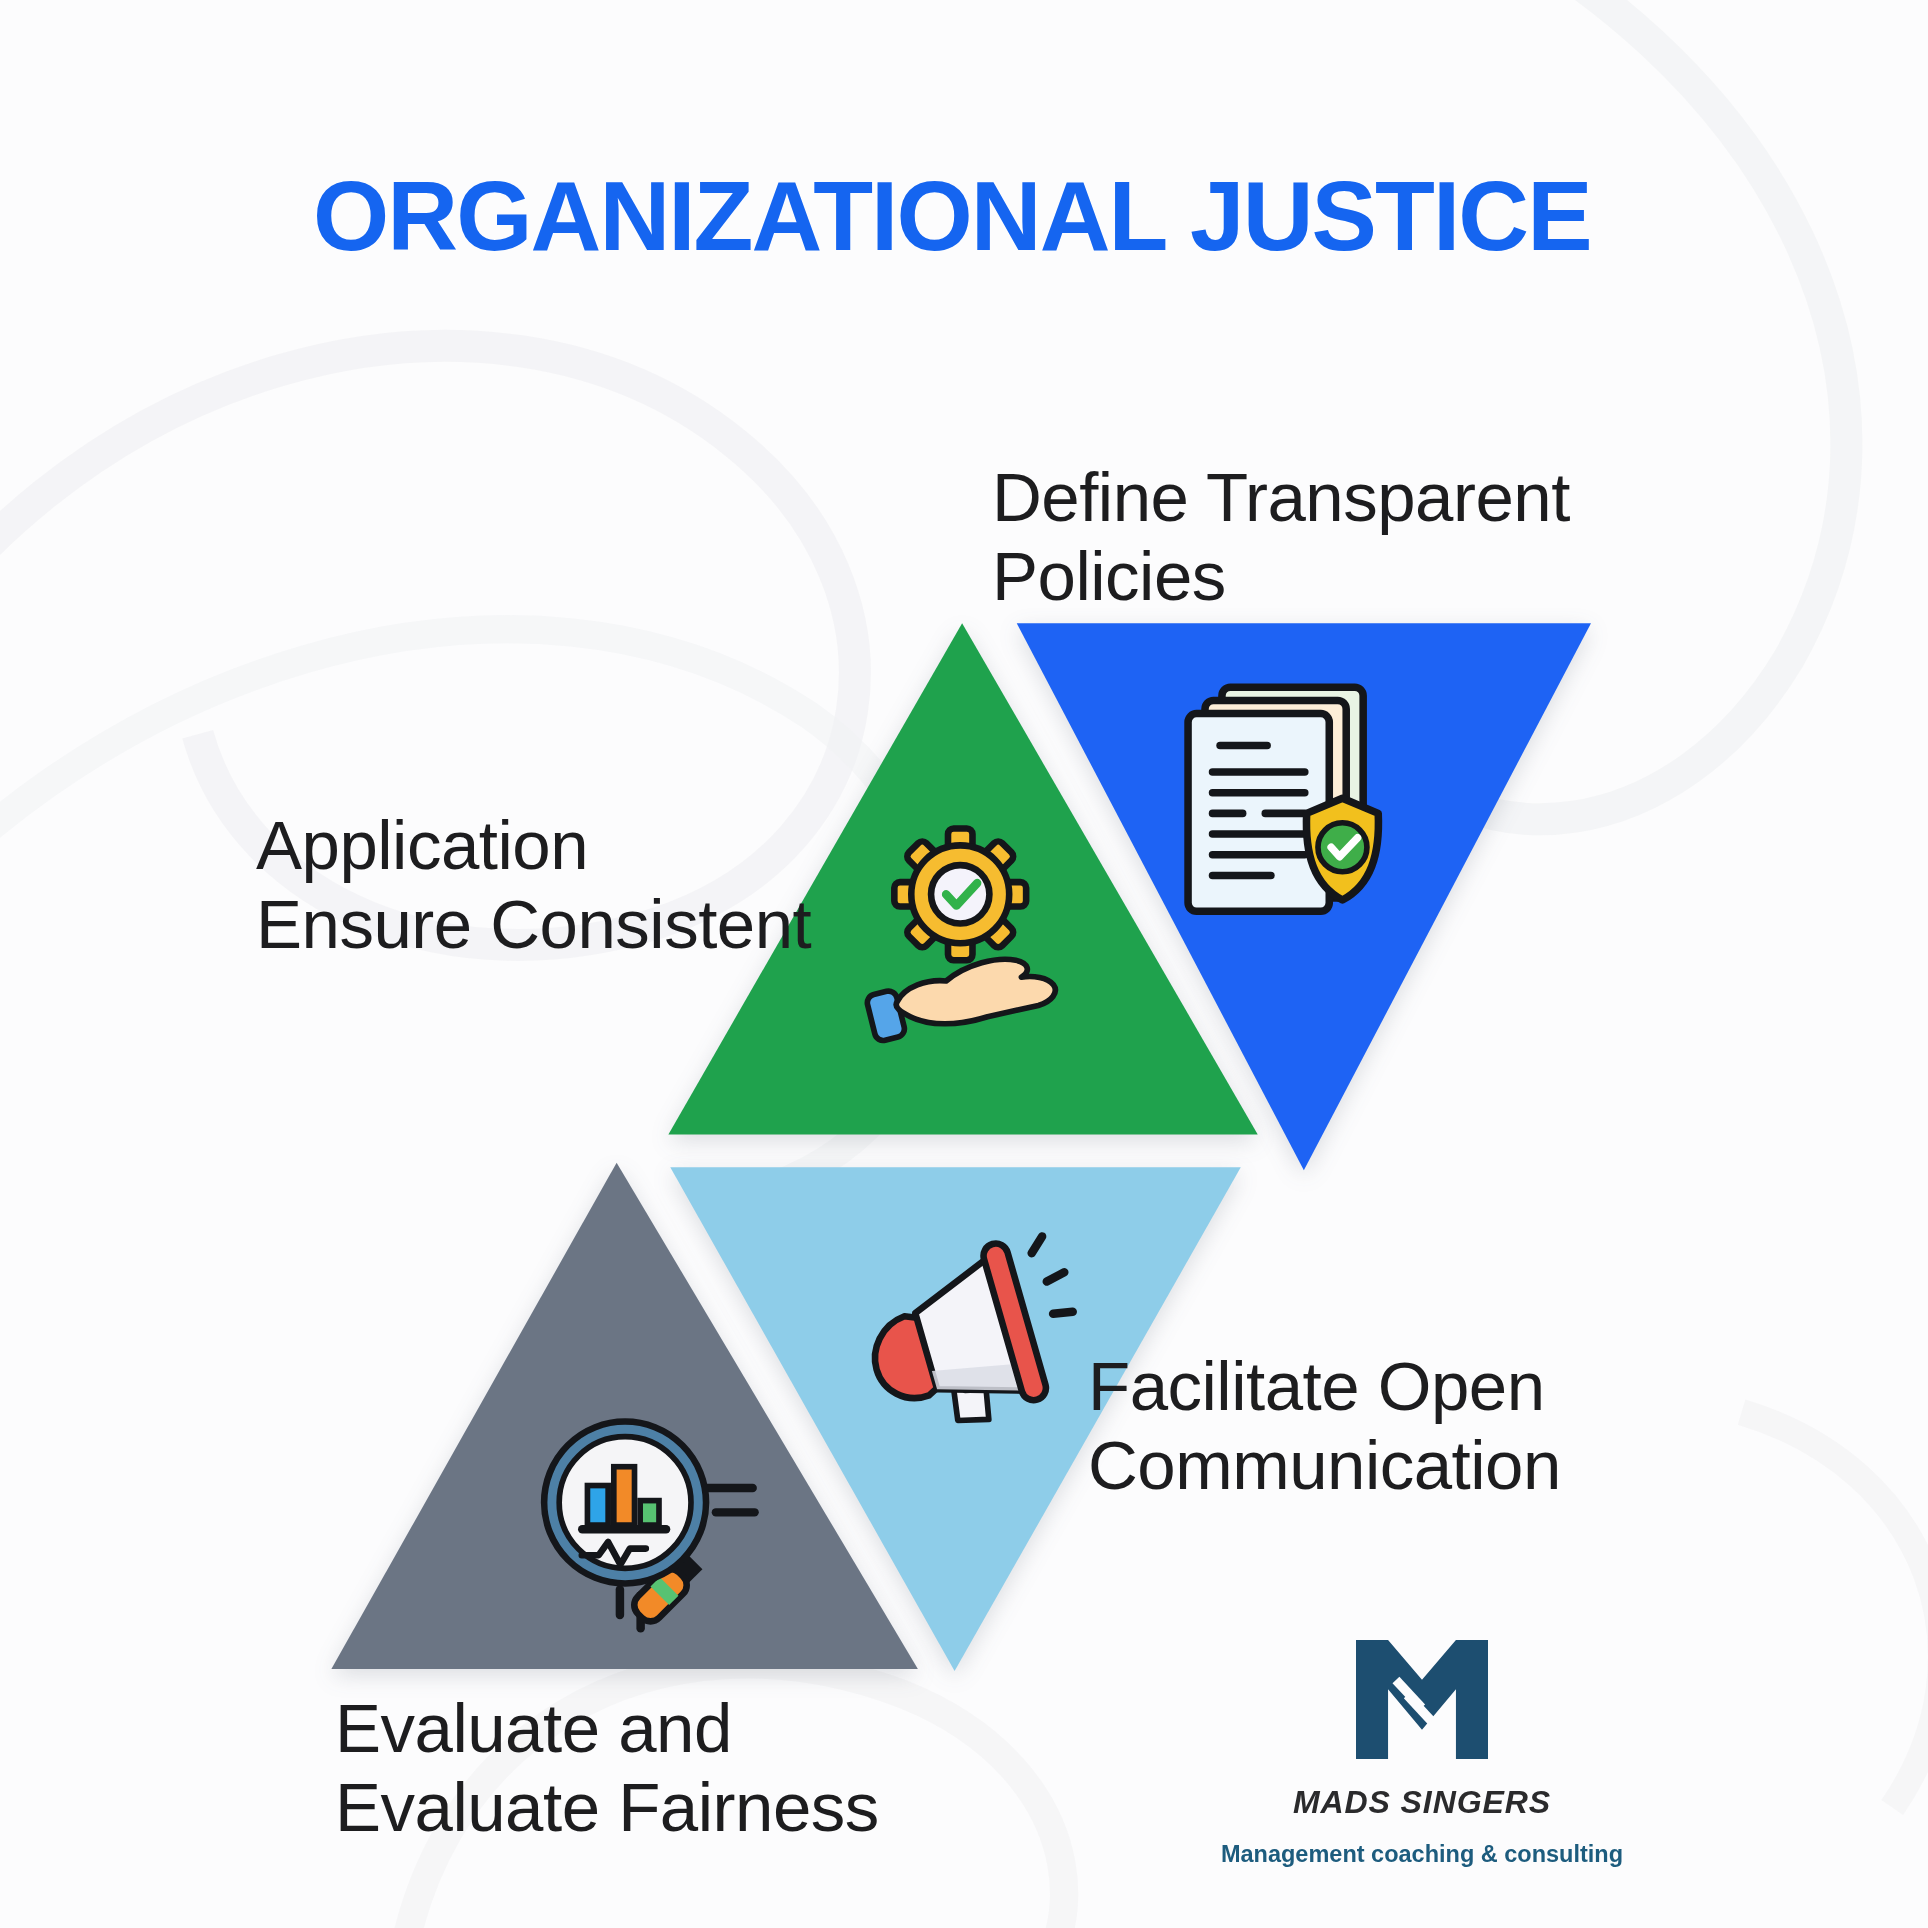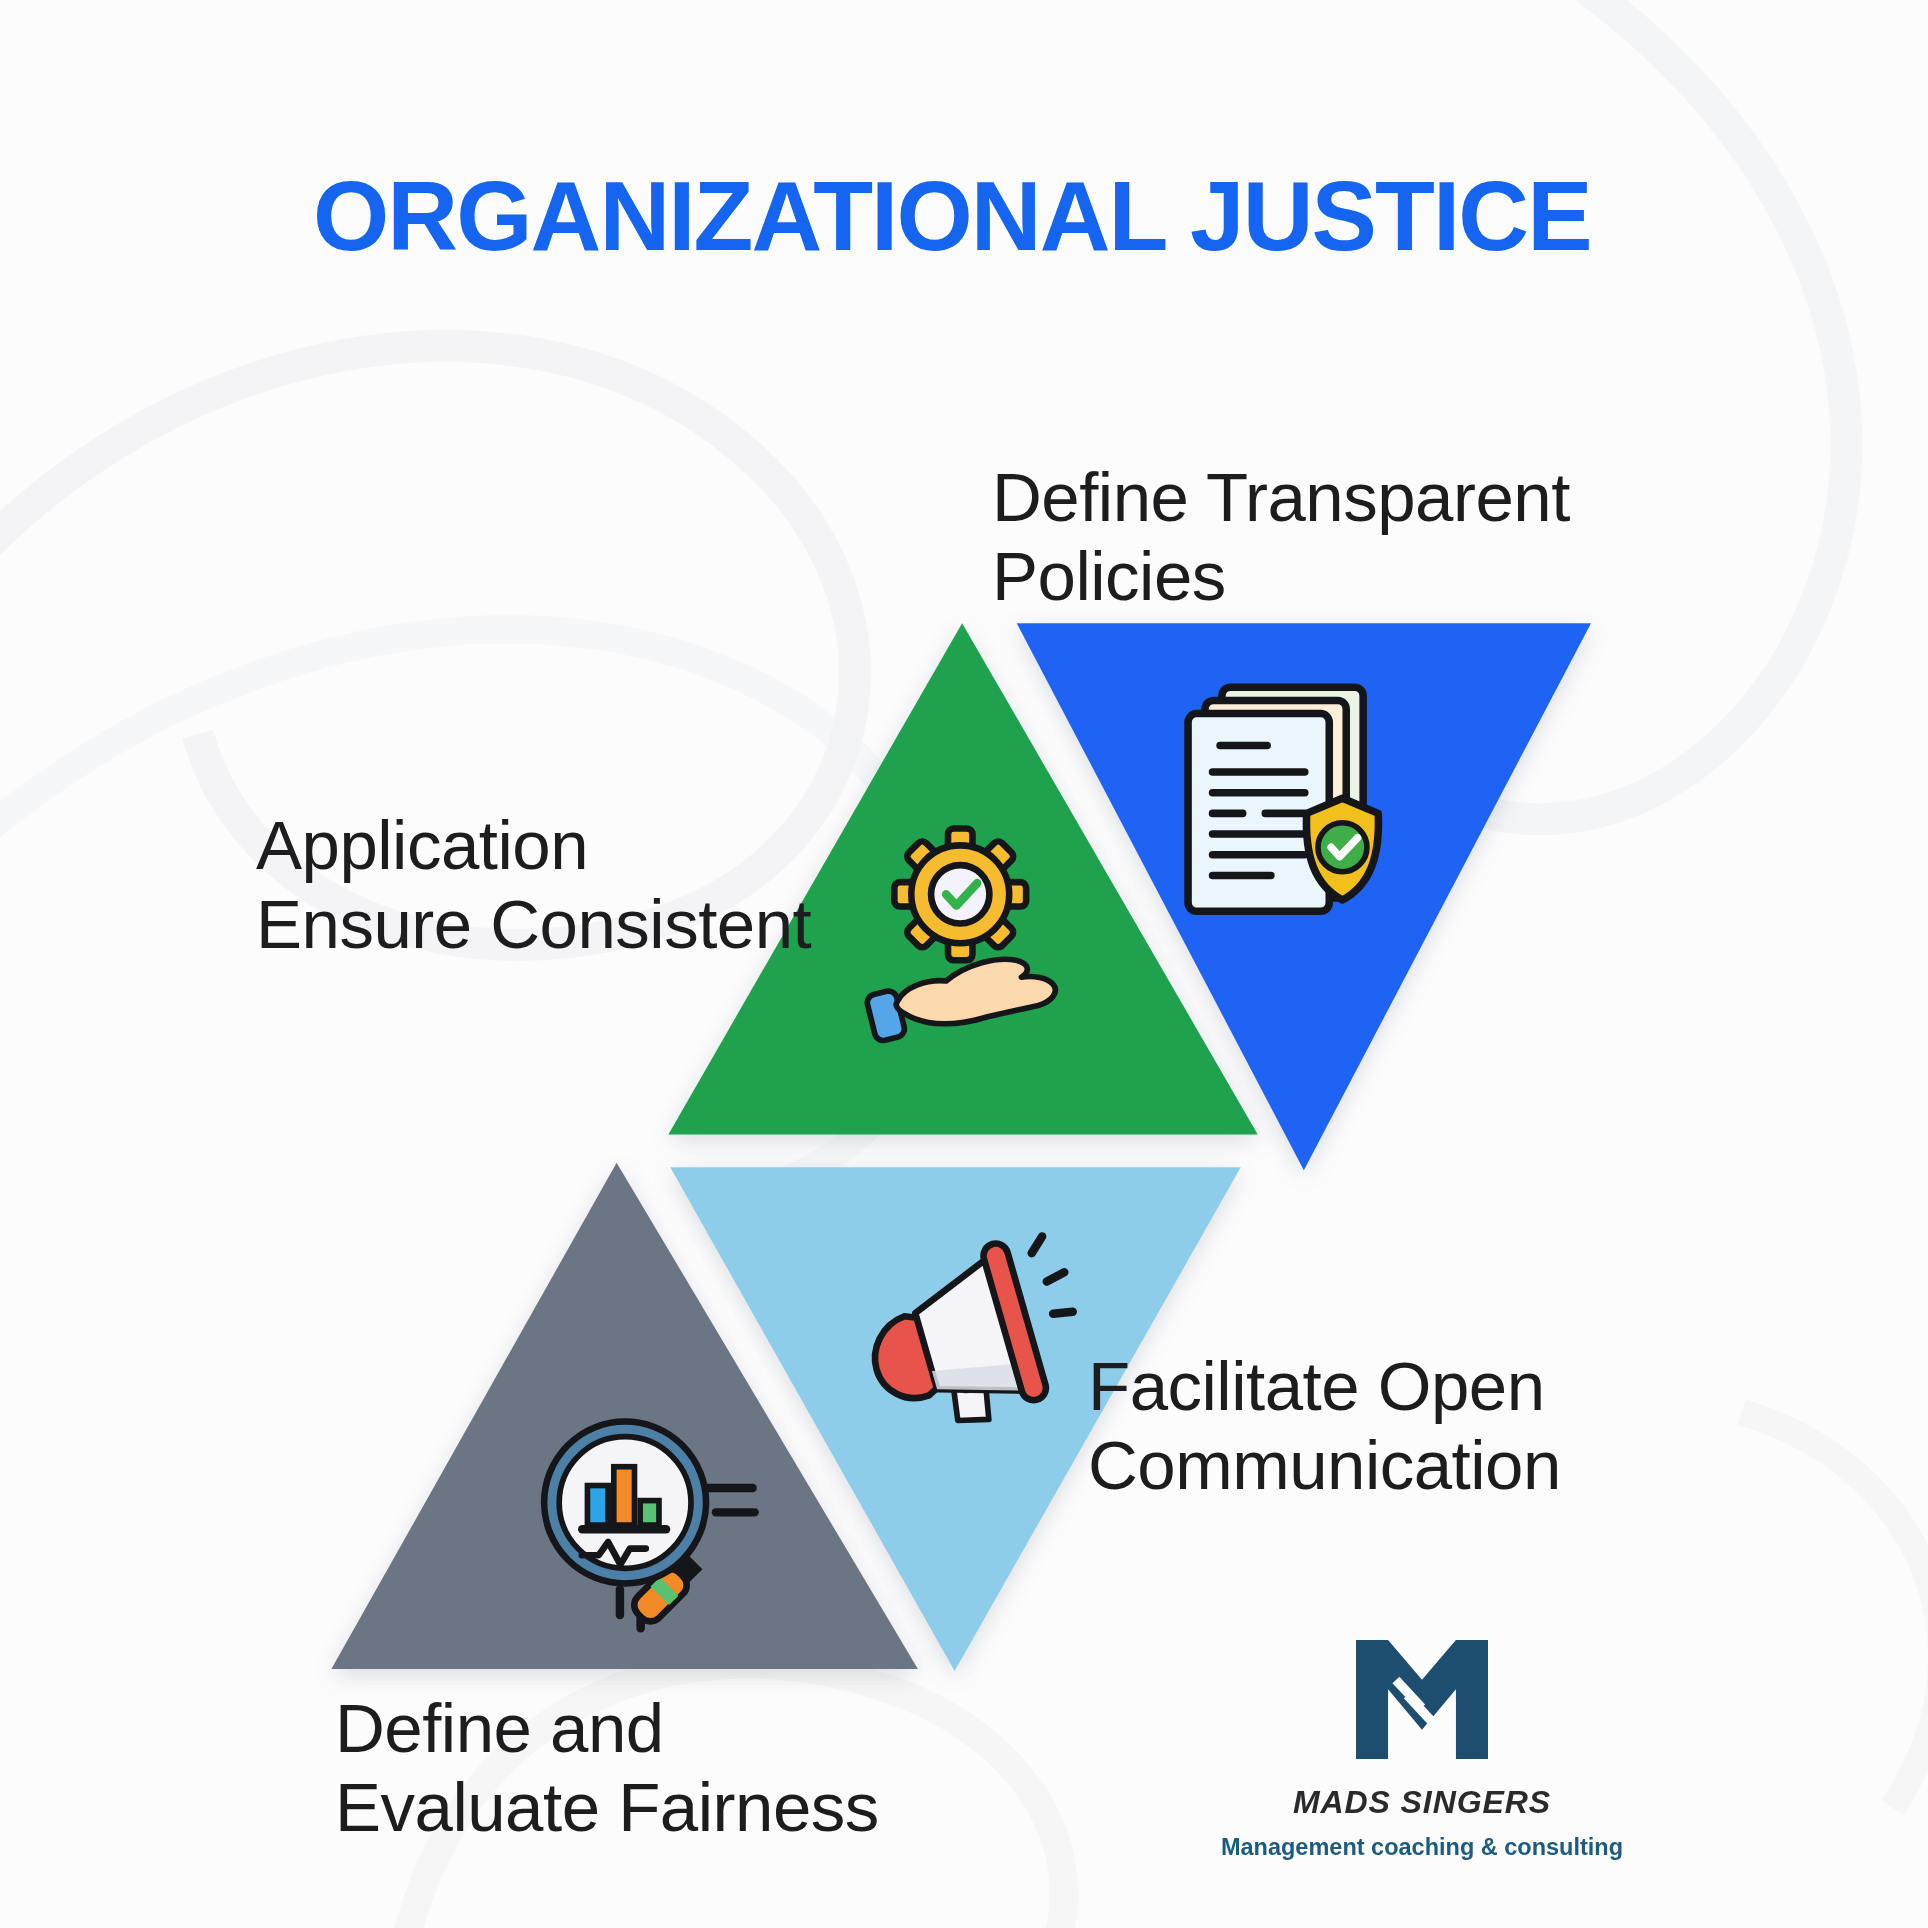--- a/index.html
+++ b/index.html
@@ -15,21 +15,21 @@
               font-weight:400;letter-spacing:-0.5px;color:var(--label_dark,#1d1d1f);
               white-space:nowrap;margin-top:17px;}
   .label-define{left:992px;top:441px;}
   .label-ensure{left:256px;top:789px;}
   .label-facilitate{left:1088px;top:1330px;}
   .label-monitor{left:335px;top:1672px;}
   .logo{position:absolute;left:1215px;top:1640px;width:414px;z-index:2;text-align:center;}
   .logo-mark{display:block;margin:0 auto;}
   .logo-name{margin-top:24.5px;font-size:32px;font-weight:700;font-style:italic;
              letter-spacing:0.9px;color:var(--logo_name,#2a2a2c);}
-  .logo-tagline{margin-top:13px;font-size:23.5px;font-weight:700;
+  .logo-tagline{margin-top:20px;font-size:23.5px;font-weight:700;
                 color:var(--logo_tagline,#1d5c7e);}
 </style>
 </head>
 <body>
 
 <div class="canvas">
 
   <svg class="pattern-layer" width="1928" height="1928" viewBox="0 0 2048 2048" fill="none">
     <path d="M-150,760 C60,380 520,260 780,470 C980,630 940,900 700,980 C480,1050 260,960 210,780" stroke="var(--pattern)" stroke-width="34" opacity="0.75" fill="none"></path>
     <path d="M-180,1060 C80,700 560,560 860,760 C1060,900 1040,1180 820,1260" stroke="var(--pattern)" stroke-width="30" opacity="0.55" fill="none"></path>
@@ -142,21 +142,21 @@
   </div>
   <div class="step-label label-ensure">
     <div>Application</div>
     <div>Ensure Consistent</div>
   </div>
   <div class="step-label label-facilitate">
     <div>Facilitate Open</div>
     <div>Communication</div>
   </div>
   <div class="step-label label-monitor">
-    <div>Define and</div>
+    <div>Evaluate and</div>
     <div>Evaluate Fairness</div>
   </div>
 
   <div class="logo">
     <svg class="logo-mark" width="132" height="119" viewBox="0 0 140 126">
       <path d="M0,126 V0 H34 L70,42 L106,0 H140 V126 H106 V52 L70,95 L34,52 V126 Z" style="fill:var(--logo_navy)"></path>
       <rect x="36" y="52" width="40" height="10" transform="rotate(47 56 57)" fill="var(--bg)"></rect>
       <rect x="48" y="68" width="40" height="10" transform="rotate(47 68 73)" fill="var(--bg)"></rect>
     </svg>
     <div class="logo-name">MADS SINGERS</div>

